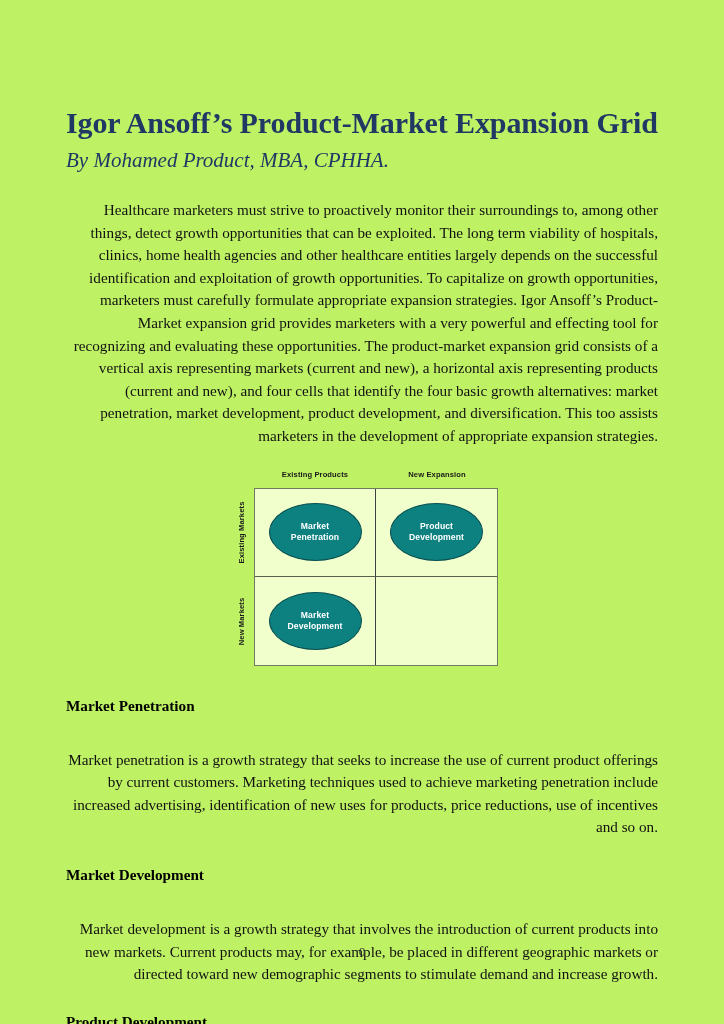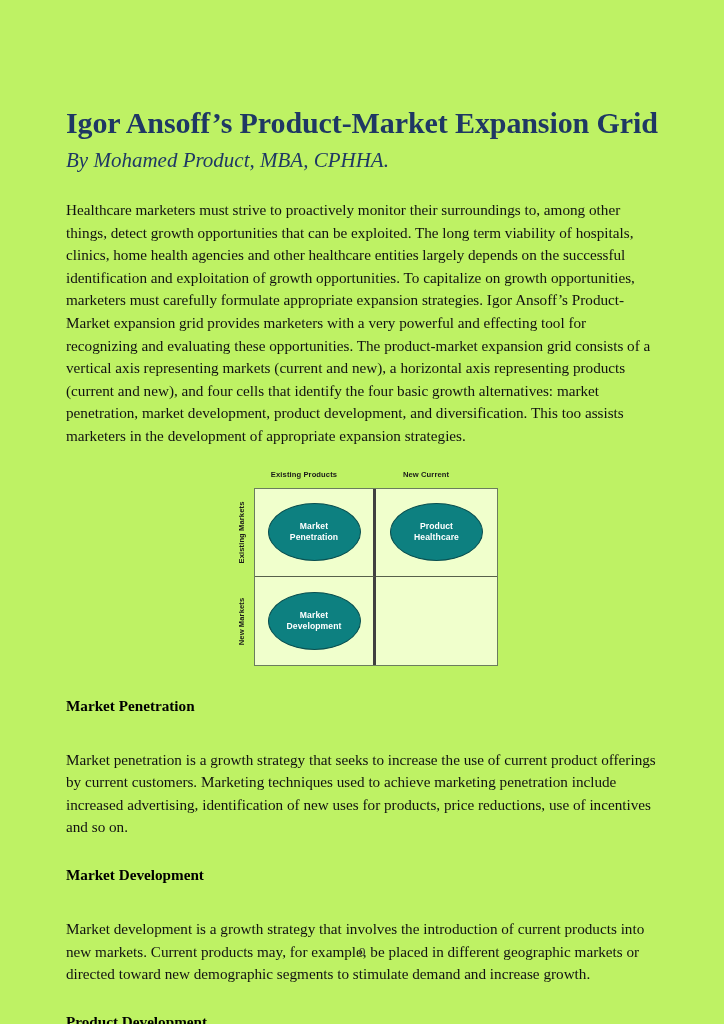--- a/index.html
+++ b/index.html
@@ -50,21 +50,21 @@
     font-style: italic;
     font-weight: normal;
     color: #1f3864;
   }
 
   
   .para {
     margin: 0;
     font-size: 15.2px;
     line-height: 22.6px;
-    text-align: left;
+    text-align: right;
     color: #111111;
   }
   .para-intro {
     margin-top: 26px;
   }
   .section-heading {
     margin: 0;
     font-size: 15.2px;
     line-height: 22px;
     font-weight: bold;
@@ -81,21 +81,21 @@
   }
   .matrix-wrap {
     position: absolute;
     left: 166px;
     top: 0;
     width: 266px;
     height: 196px;
   }
   .col-headers {
     position: absolute;
-    left: 11px;
+    left: 22px;
     top: 0;
     width: 244px;
     height: 16px;
     display: flex;
   }
   .col-header {
     flex: 1 1 50%;
     text-align: center;
     font-family: "Liberation Sans", "DejaVu Sans", sans-serif;
     font-size: 7.6px;
@@ -142,21 +142,21 @@
     grid-template-columns: 1fr 1fr;
     grid-template-rows: 1fr 1fr;
   }
   .cell {
     position: relative;
     display: flex;
     align-items: center;
     justify-content: center;
     box-sizing: border-box;
   }
-  .cell.b-right  { border-right: 3px solid #404040; }
+  .cell.b-right  { border-right: 1px solid #404040; }
   .cell.b-bottom { border-bottom: 1px solid #57614b; }
   .bubble {
     width: 93px;
     height: 58px;
     border-radius: 50%;
     background: #0d8080;
     border: 1px solid #0a4f4f;
     display: flex;
     align-items: center;
     justify-content: center;
@@ -196,21 +196,21 @@
 
     <div class="doc-byline">By Mohamed Product, MBA, CPHHA.</div>
 
     <p class="para para-intro">Healthcare marketers must strive to proactively monitor their surroundings to, among other things, detect growth opportunities that can be exploited. The long term viability of hospitals, clinics, home health agencies and other healthcare entities largely depends on the successful identification and exploitation of growth opportunities. To capitalize on growth opportunities, marketers must carefully formulate appropriate expansion strategies. Igor Ansoff’s Product-Market expansion grid provides marketers with a very powerful and effecting tool for recognizing and evaluating these opportunities. The product-market expansion grid consists of a vertical axis representing markets (current and new), a horizontal axis representing products (current and new), and four cells that identify the four basic growth alternatives: market penetration, market development, product development, and diversification. This too assists marketers in the development of appropriate expansion strategies.</p>
 
     <div class="figure">
       <div class="matrix-wrap">
 
         <div class="col-headers">
           <div class="col-header">Existing Products</div>
-          <div class="col-header">New Current</div>
+          <div class="col-header">New Expansion</div>
         </div>
 
         <div class="row-headers">
           <div class="row-header">
             <span>Existing Markets</span>
           </div>
           <div class="row-header">
             <span>New Markets</span>
           </div>
         </div>
@@ -218,21 +218,21 @@
         <div class="grid">
           <div class="cell b-right b-bottom">
             <div class="bubble">
               <span class="bubble-label">Market
 Penetration</span>
             </div>
           </div>
           <div class="cell b-bottom">
             <div class="bubble">
               <span class="bubble-label">Product
-Healthcare</span>
+Development</span>
             </div>
           </div>
           <div class="cell b-right">
             <div class="bubble">
               <span class="bubble-label">Market
 Development</span>
             </div>
           </div>
         </div>
 

